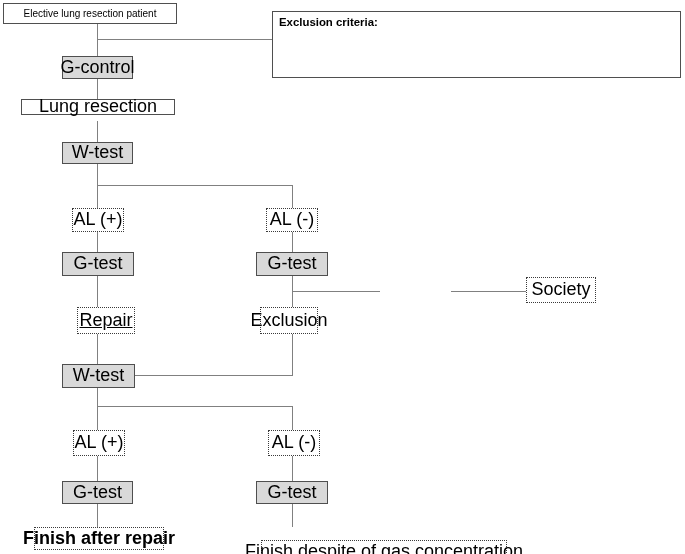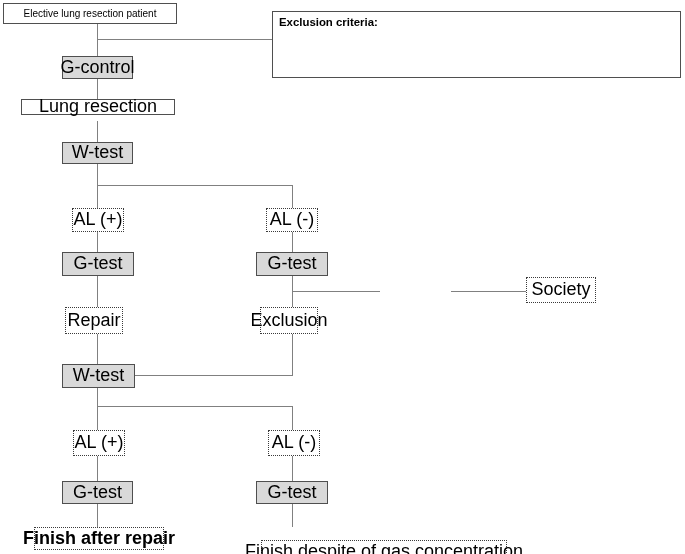--- a/index.html
+++ b/index.html
@@ -104,21 +104,21 @@
 
   <div class="box dotted" style="left:266px; top:208px; width:52px; height:24px;">AL (-)</div>
 
   <div class="box grey" style="left:62px; top:252px; width:72px; height:24px;">G-test</div>
 
   <div class="box grey" style="left:256px; top:252px; width:72px; height:24px;">G-test</div>
 
 
   <div class="box dotted" style="left:526px; top:277px; width:70px; height:26px;">Society</div>
 
-  <div class="box dotted" style="left:65px; top:307px; width:58px; height:27px;">Repair</div>
+  <div class="box dotted" style="left:77px; top:307px; width:58px; height:27px;text-decoration:underline;">Repair</div>
 
   <div class="box dotted" style="left:260px; top:307px; width:58px; height:27px;">Exclusion</div>
 
   <div class="box grey" style="left:62px; top:364px; width:73px; height:24px;">W-test</div>
 
   <div class="box dotted" style="left:73px; top:430px; width:52px; height:26px;">AL (+)</div>
 
   <div class="box dotted" style="left:268px; top:430px; width:52px; height:26px;">AL (-)</div>
 
   <div class="box grey" style="left:62px; top:481px; width:71px; height:23px;">G-test</div>

